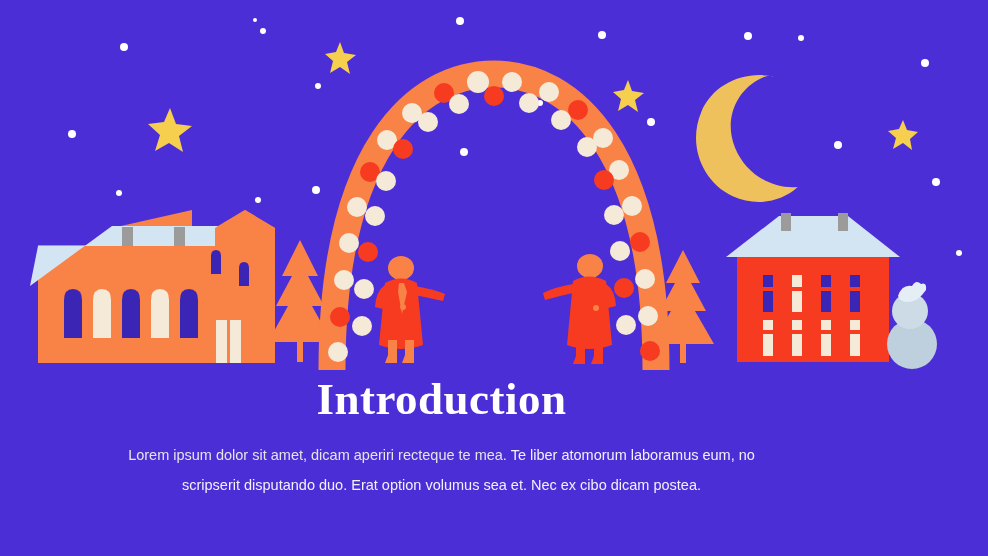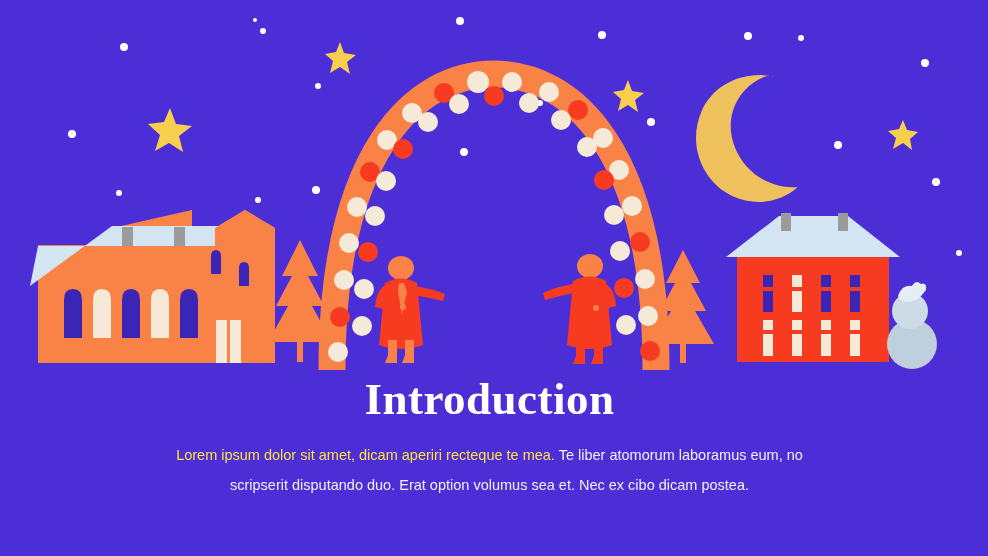--- a/index.html
+++ b/index.html
@@ -24,42 +24,41 @@
     width: 988px;
     height: 556px;
   }
   .text-block {
     position: absolute;
     left: 0;
     top: 372px;
     width: 883px;
     text-align: center;
     pointer-events: none;
-    margin-left: 48px;
   }
   #page-title {
     font-family: "Liberation Serif", "DejaVu Serif", serif;
     font-weight: bold;
     font-size: 45px;
     line-height: 54px;
     color: #ffffff;
     letter-spacing: 0.5px;
     margin: 0;
   }
   #body-copy {
     margin: 14px auto 0 auto;
     width: 640px;
     font-family: "Liberation Sans", sans-serif;
     font-size: 14.5px;
     line-height: 30px;
     color: #f2f0fb;
     font-weight: 400;
   }
   #body-copy .accent {
-    color: #fde047;
+    color: #e5e5e5;
   }
 </style>
 </head>
 <body>
 
 <div id="slide">
 
   <svg id="scene" viewBox="0 0 988 556" aria-hidden="true">
     <defs>
       <clipPath id="archClip">

